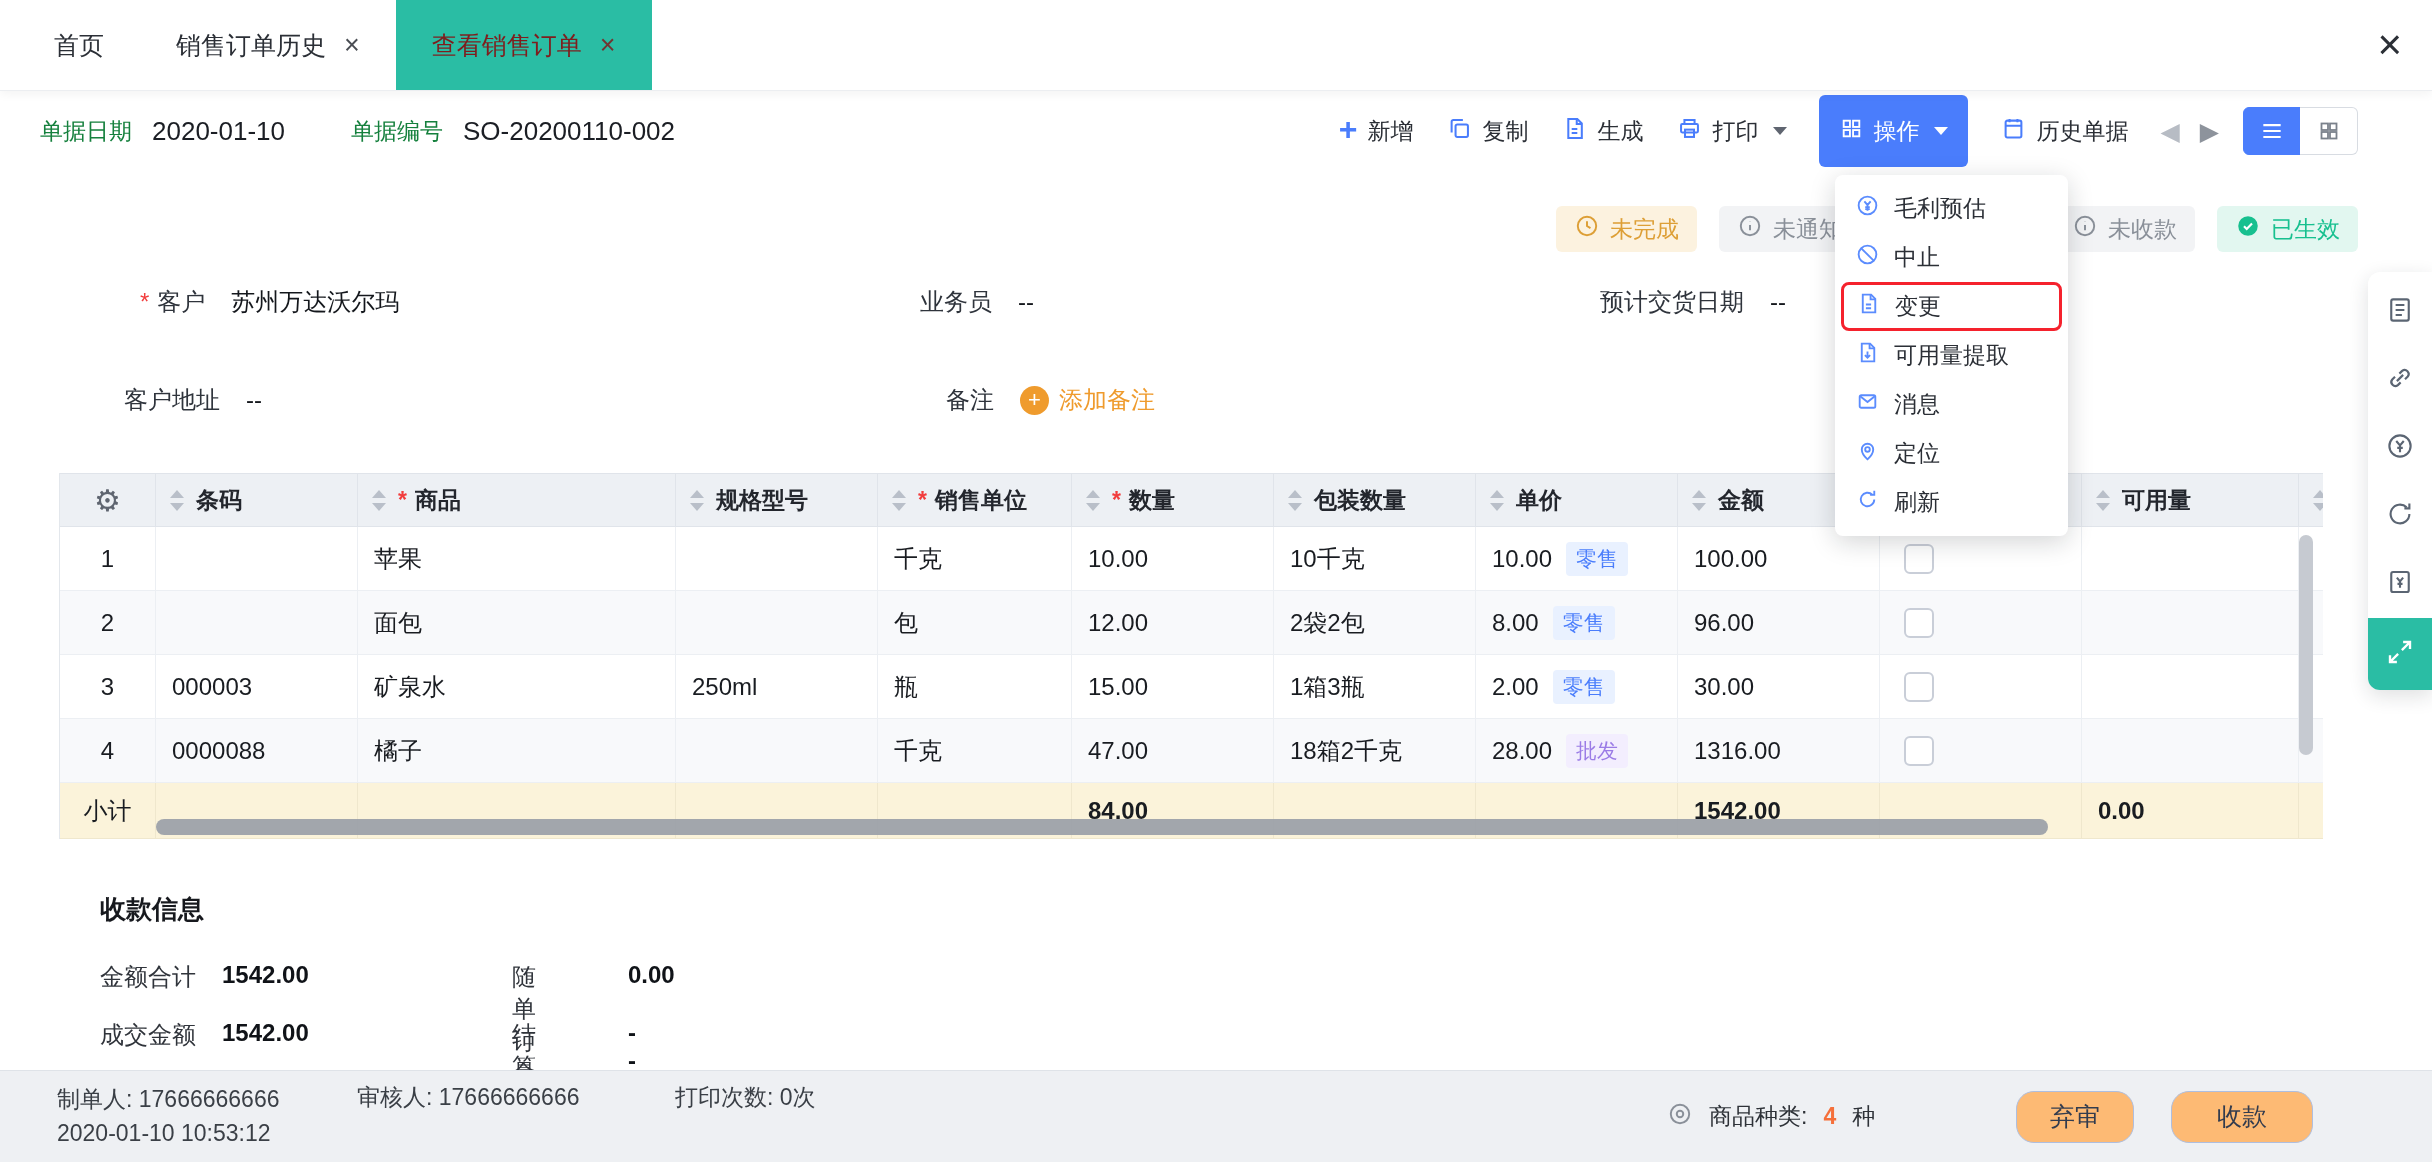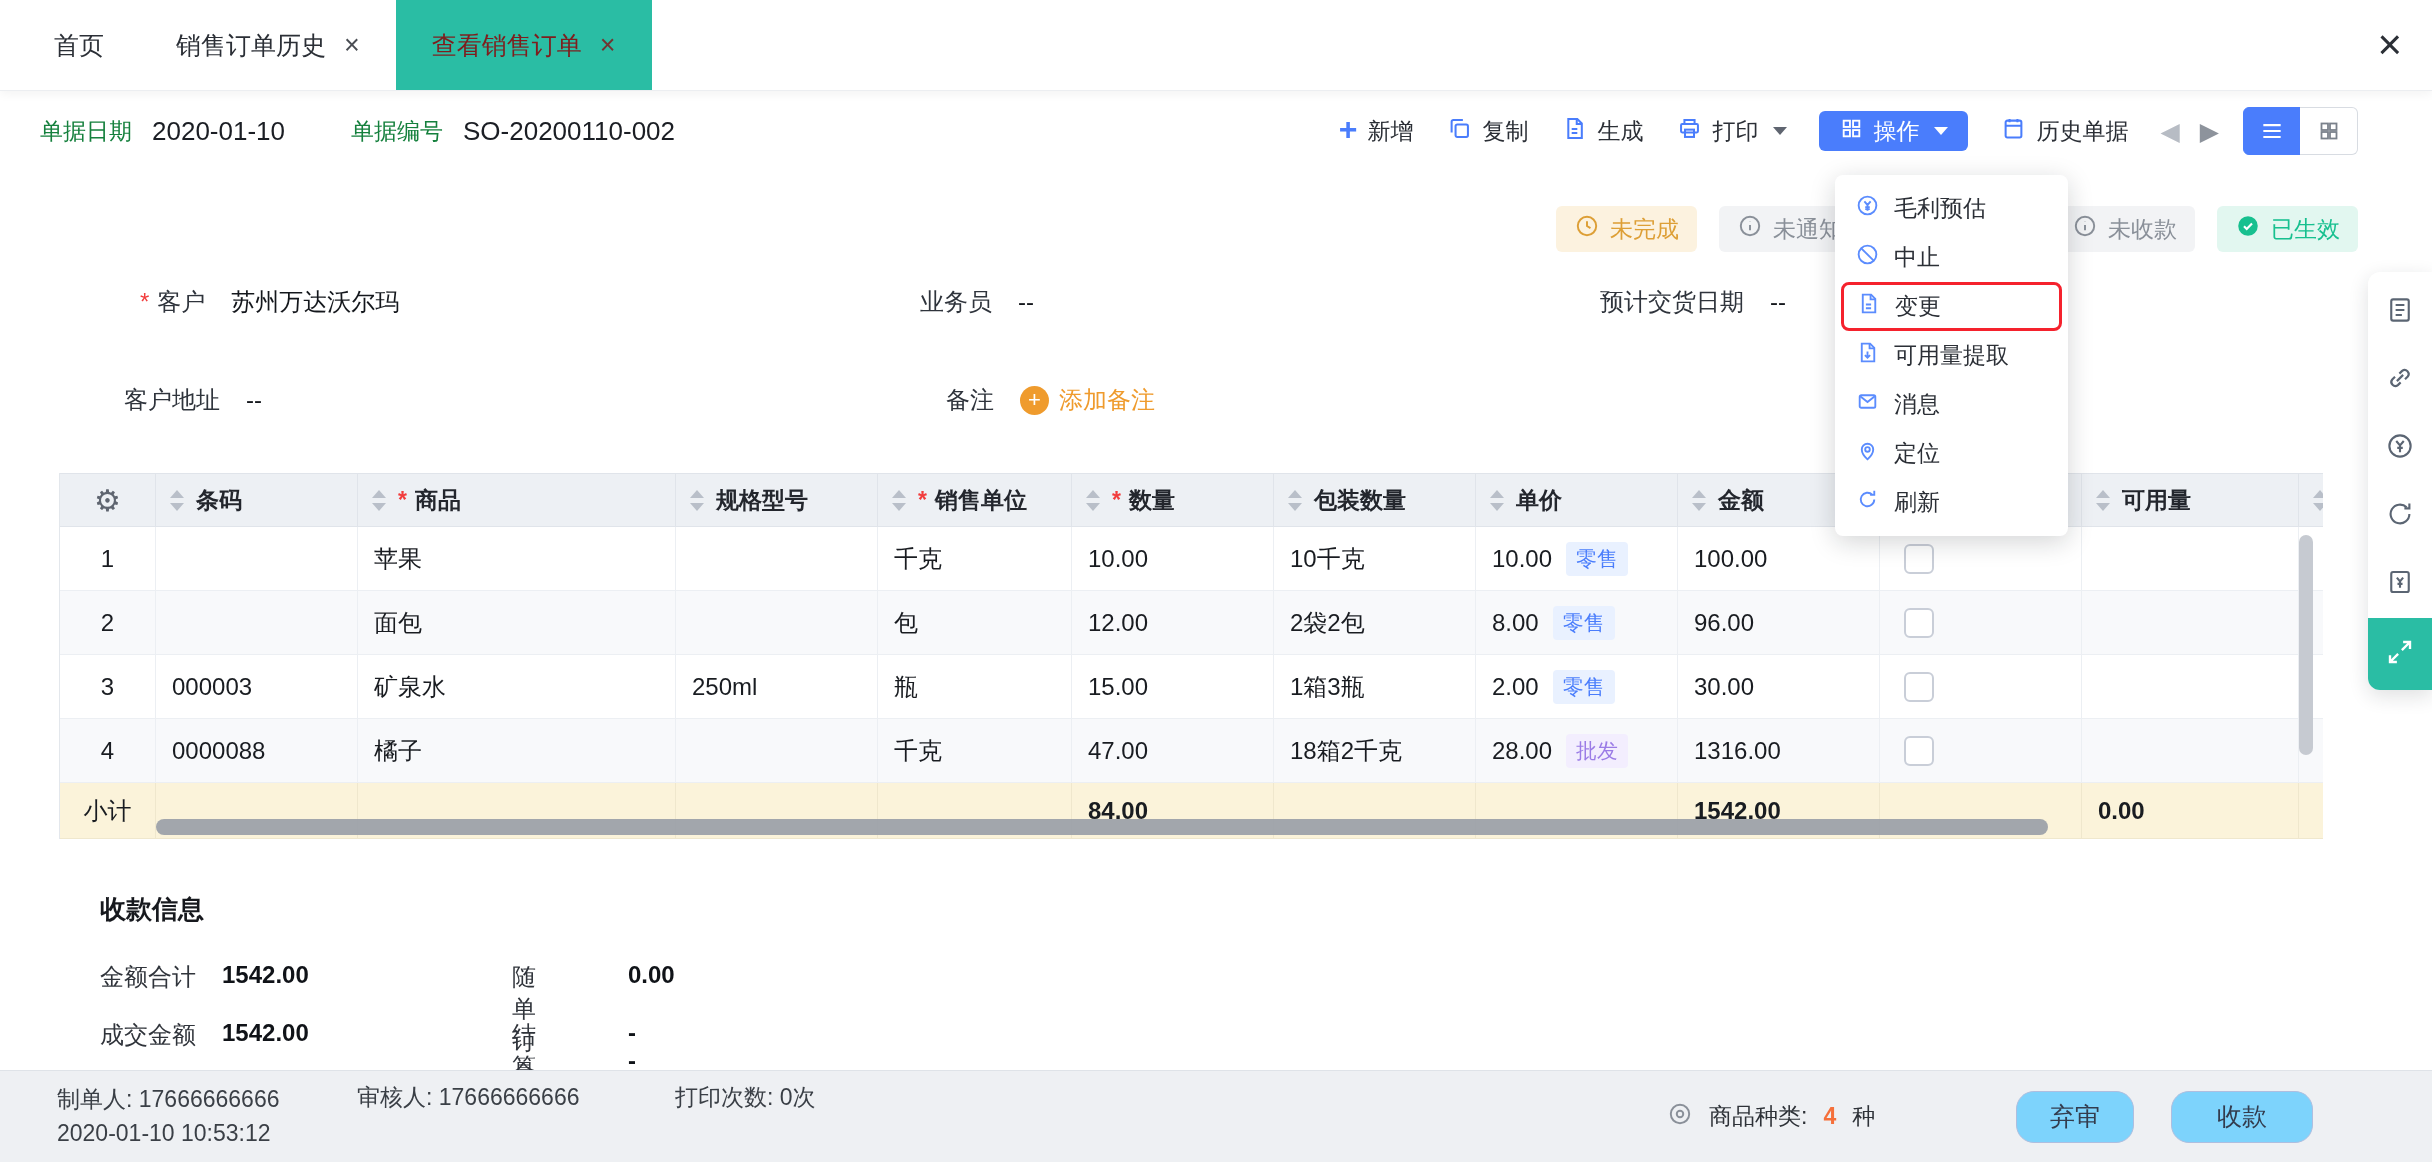--- a/index.html
+++ b/index.html
@@ -20,21 +20,21 @@
   .toolbar { position:absolute; top:90px; left:0; right:0; height:82px; display:flex; align-items:center; padding:0 74px 0 40px; }
   .lbl { font-size:23px; color:#15803d; }
   .lbl2 { margin-left:66px; }
   .val { font-size:26px; color:#1b1e24; font-weight:500; margin-left:20px; }
   .tb-actions { margin-left:auto; display:flex; align-items:center; gap:32px; }
   .tb-btn { display:flex; align-items:center; gap:10px; background:none; border:none; font-size:23px; color:#2b2f36;
             font-family:inherit; cursor:pointer; padding:0; }
   .tb-btn svg { color:#4a7dfc; }
   .plus-glyph { color:#4a7dfc; font-size:32px; font-weight:600; line-height:1; margin-top:-4px; }
   .caret { width:0; height:0; border-left:7px solid transparent; border-right:7px solid transparent; border-top:8px solid #5f6570; margin-left:4px; }
-  .tb-primary { background:#4a7dfc; color:#fff; border-radius:6px; height:40px; padding:0 20px; }
+  .tb-primary { background:#4a7dfc; color:#fff; border-radius:6px; height:72px; padding:0 20px; }
   .tb-primary svg { color:#fff; }
   .tb-primary .caret { border-top-color:#fff; }
   .pag { font-size:25px; color:#b7bcc4; cursor:pointer; }
   .pag.next { color:#8d939c; margin-left:-12px; }
   .vt { width:58px; height:48px; border:1px solid #d8dce2; display:grid; place-items:center; cursor:pointer; }
   .vt1 { background:#4a7dfc; border-color:#4a7dfc; border-radius:6px 0 0 6px; color:#fff; margin-left:-8px; }
   .vt2 { background:#fff; border-radius:0 6px 6px 0; color:#7a818b; border-left:none; margin-left:-33px; }
 
   
   .badges { position:absolute; top:206px; right:74px; display:flex; align-items:center; gap:22px; z-index:5; }
@@ -94,21 +94,21 @@
 
   
   .footer { position:absolute; bottom:0; left:0; right:0; height:92px; background:#eef0f3; border-top:1px solid #dfe3e8;
             font-size:23px; color:#3a3f46; z-index:15; }
   .f-creator { position:absolute; left:57px; top:11px; line-height:34px; }
   .f-auditor { position:absolute; left:357px; top:11px; }
   .f-print { position:absolute; left:675px; top:11px; }
   .f-kinds { position:absolute; left:1667px; top:50%; transform:translateY(-50%); display:flex; align-items:center; gap:16px; color:#2e3238; }
   .f-kinds svg { color:#8a9099; }
   .orange { color:#f5703b; font-weight:700; }
-  .f-btn { position:absolute; top:50%; transform:translateY(-50%); height:52px; background:#7dd3fc; border:1px solid #aebedf;
+  .f-btn { position:absolute; top:50%; transform:translateY(-50%); height:52px; background:#fdba74; border:1px solid #aebedf;
            border-radius:18px; font-size:25px; color:#333c4e; font-family:inherit; cursor:pointer; }
   .btn-unaudit { left:2016px; width:118px; }
   .btn-receive { left:2171px; width:142px; }
 
   
   .menu { position:absolute; left:1835px; top:175px; width:233px; background:#fff; border-radius:8px; padding:9px 0;
           box-shadow:0 6px 26px rgba(16,20,28,.18); z-index:90; }
   .mi { height:49px; display:flex; align-items:center; gap:14px; padding:0 20px; font-size:23px; color:#2b2f36; cursor:pointer; }
   .mi svg { color:#5b8cfe; flex:none; }
   .mi.hl { border:3px solid #f5222d; border-radius:8px; margin:0 6px; padding:0 12px; }

